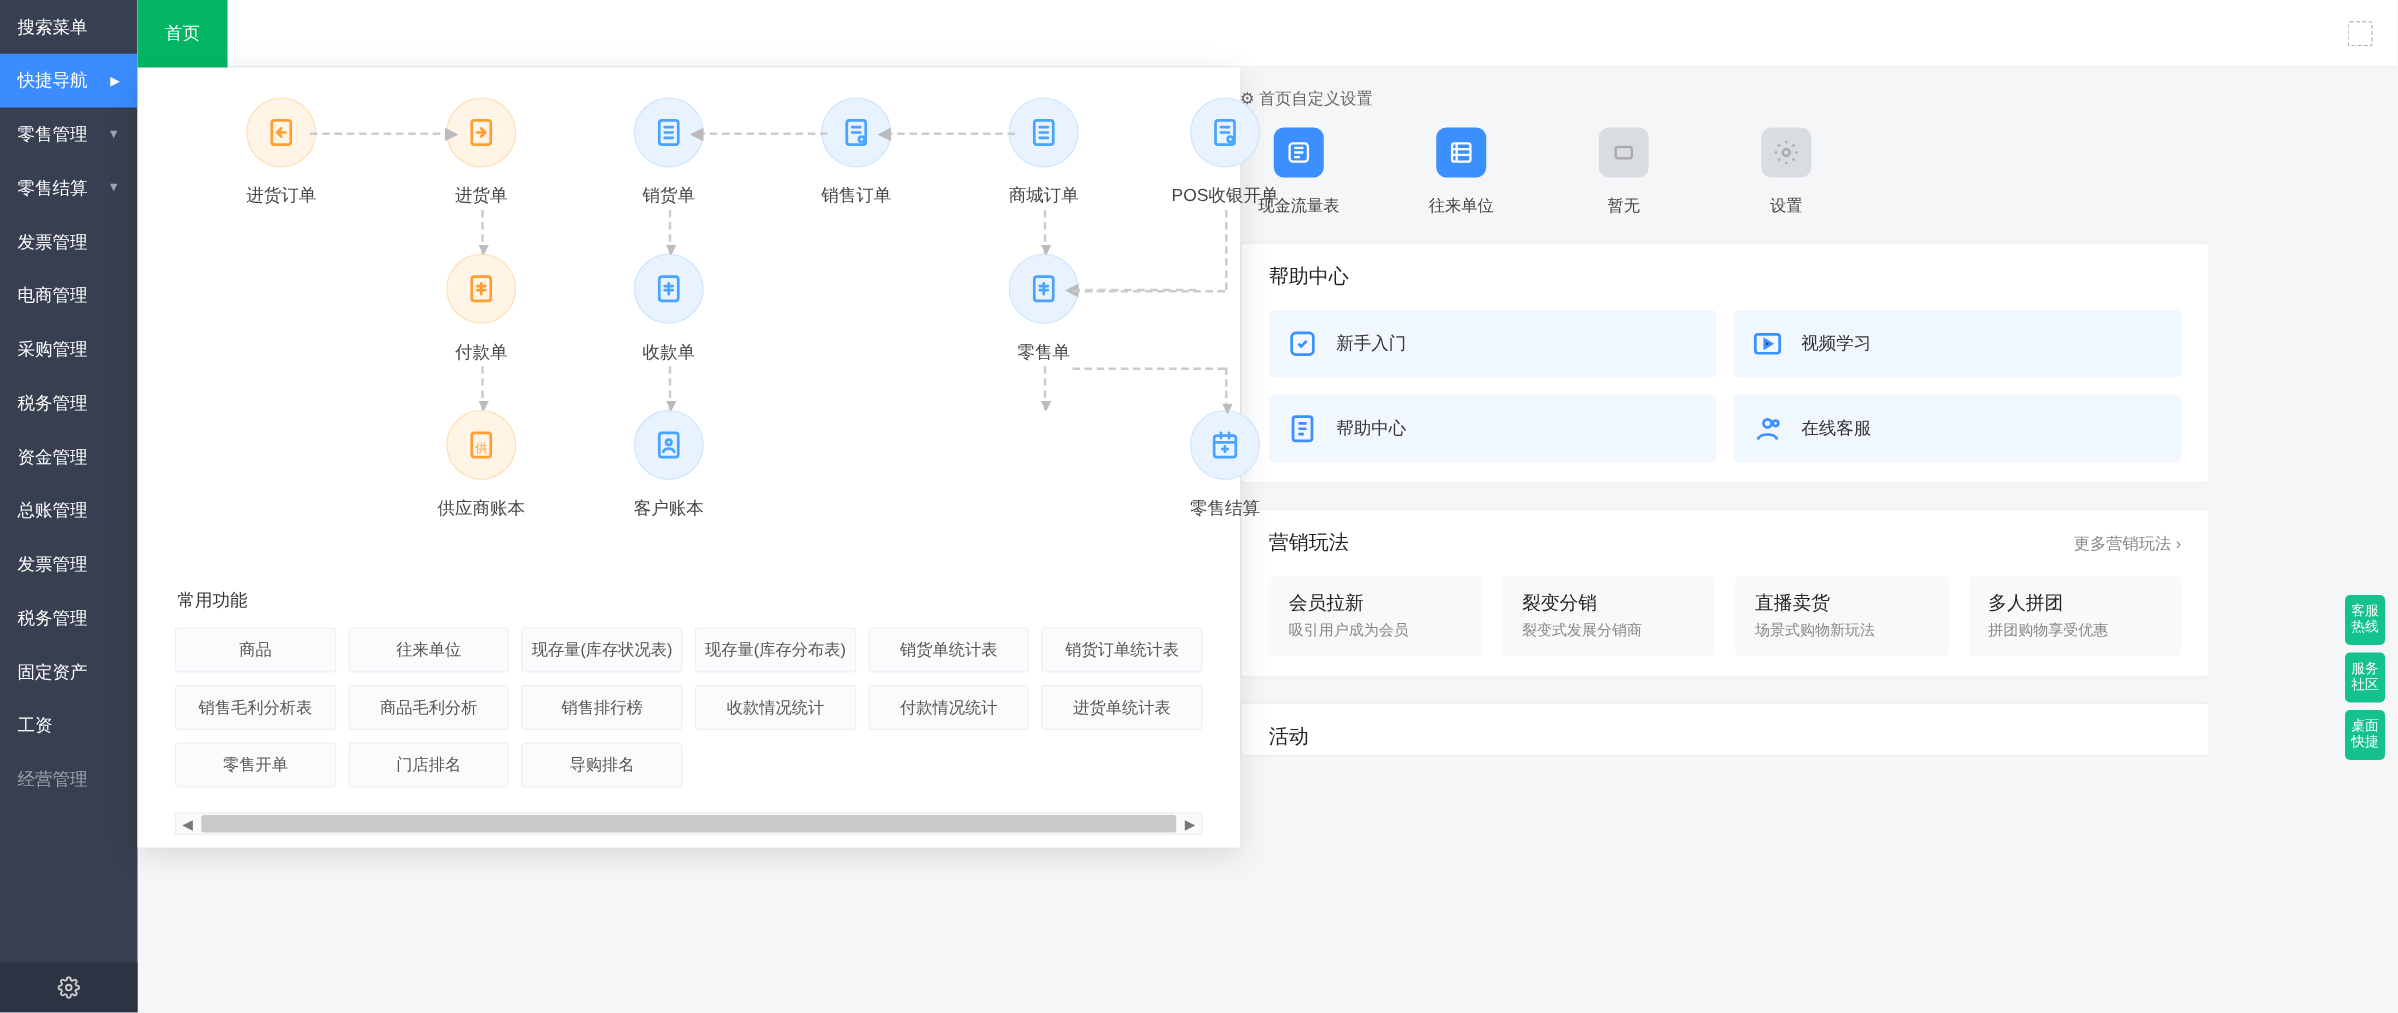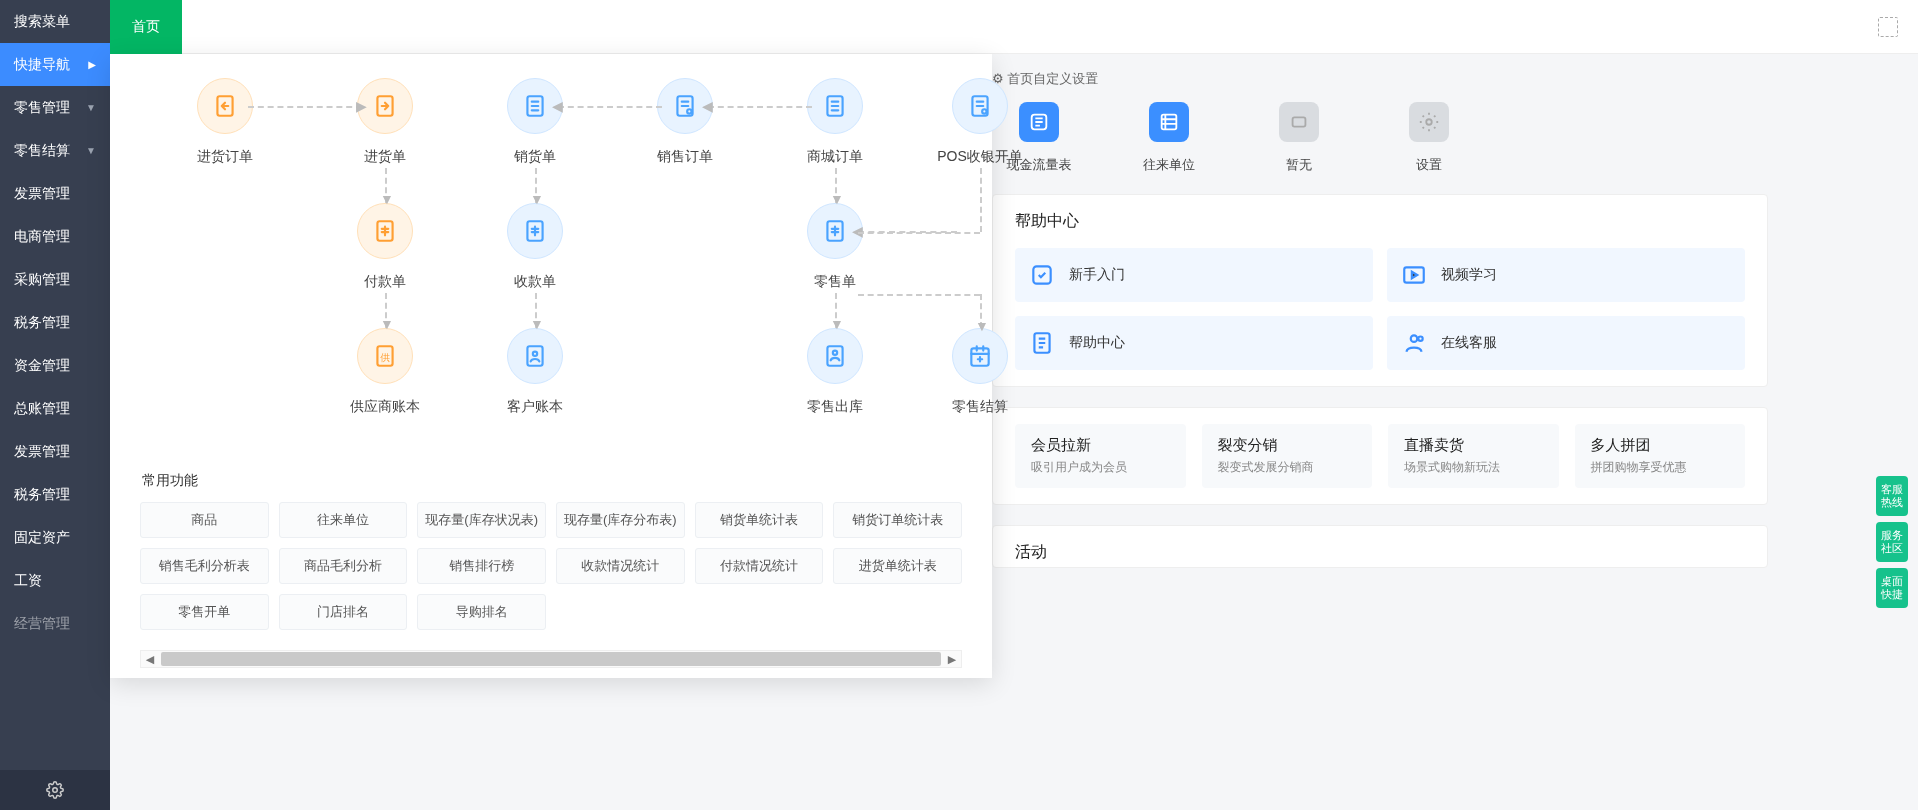--- a/index.html
+++ b/index.html
@@ -226,30 +226,20 @@
       </div>
       <div class="node" style="left: 320px; top: 250px;">
         <div class="circle c-blue">
           <svg class="icon-svg" viewBox="0 0 24 24" fill="none" stroke="#4aa3ff" stroke-width="2" stroke-linecap="round" stroke-linejoin="round">
             <rect x="5" y="3" width="14" height="18" rx="2"></rect>
             <circle cx="12" cy="10" r="2"></circle>
             <path d="M8 17c1-3 7-3 8 0"></path>
           </svg>
         </div>
         <div class="node-label">客户账本</div>
-      </div>
-      <div class="node" style="left: 620px; top: 250px;">
-        <div class="circle c-blue">
-          <svg class="icon-svg" viewBox="0 0 24 24" fill="none" stroke="#4aa3ff" stroke-width="2" stroke-linecap="round" stroke-linejoin="round">
-            <rect x="5" y="3" width="14" height="18" rx="2"></rect>
-            <circle cx="12" cy="9" r="2"></circle>
-            <path d="M8 16c1-3 7-3 8 0"></path>
-          </svg>
-        </div>
-        <div class="node-label">零售出库</div>
       </div>
       <div class="node" style="left: 765px; top: 250px;">
         <div class="circle c-blue">
           <svg class="icon-svg" viewBox="0 0 24 24" fill="none" stroke="#4aa3ff" stroke-width="2" stroke-linecap="round" stroke-linejoin="round">
             <rect x="4" y="5" width="16" height="16" rx="2"></rect>
             <path d="M4 10h16M9 3v4M15 3v4"></path>
             <path d="M10 15h4M12 13v4"></path>
           </svg>
         </div>
         <div class="node-label">零售结算</div>
@@ -376,20 +366,24 @@
             <circle cx="12" cy="8" r="3"></circle>
             <path d="M5 20c1-5 13-5 14 0"></path>
             <circle cx="18" cy="8" r="2"></circle>
           </svg>
           <span>在线客服</span>
         </div>
       </div>
   </div>
 
   <div class="card">
+    <div class="card-head">
+      <span class="card-title">营销玩法</span>
+      <span class="card-more"><span>更多营销玩法</span> ›</span>
+    </div>
     <div class="mkt-grid" id="mkt-grid">
         <div class="mkt-item">
           <div class="mkt-t">会员拉新</div>
           <div class="mkt-s">吸引用户成为会员</div>
         </div>
         <div class="mkt-item">
           <div class="mkt-t">裂变分销</div>
           <div class="mkt-s">裂变式发展分销商</div>
         </div>
         <div class="mkt-item">

